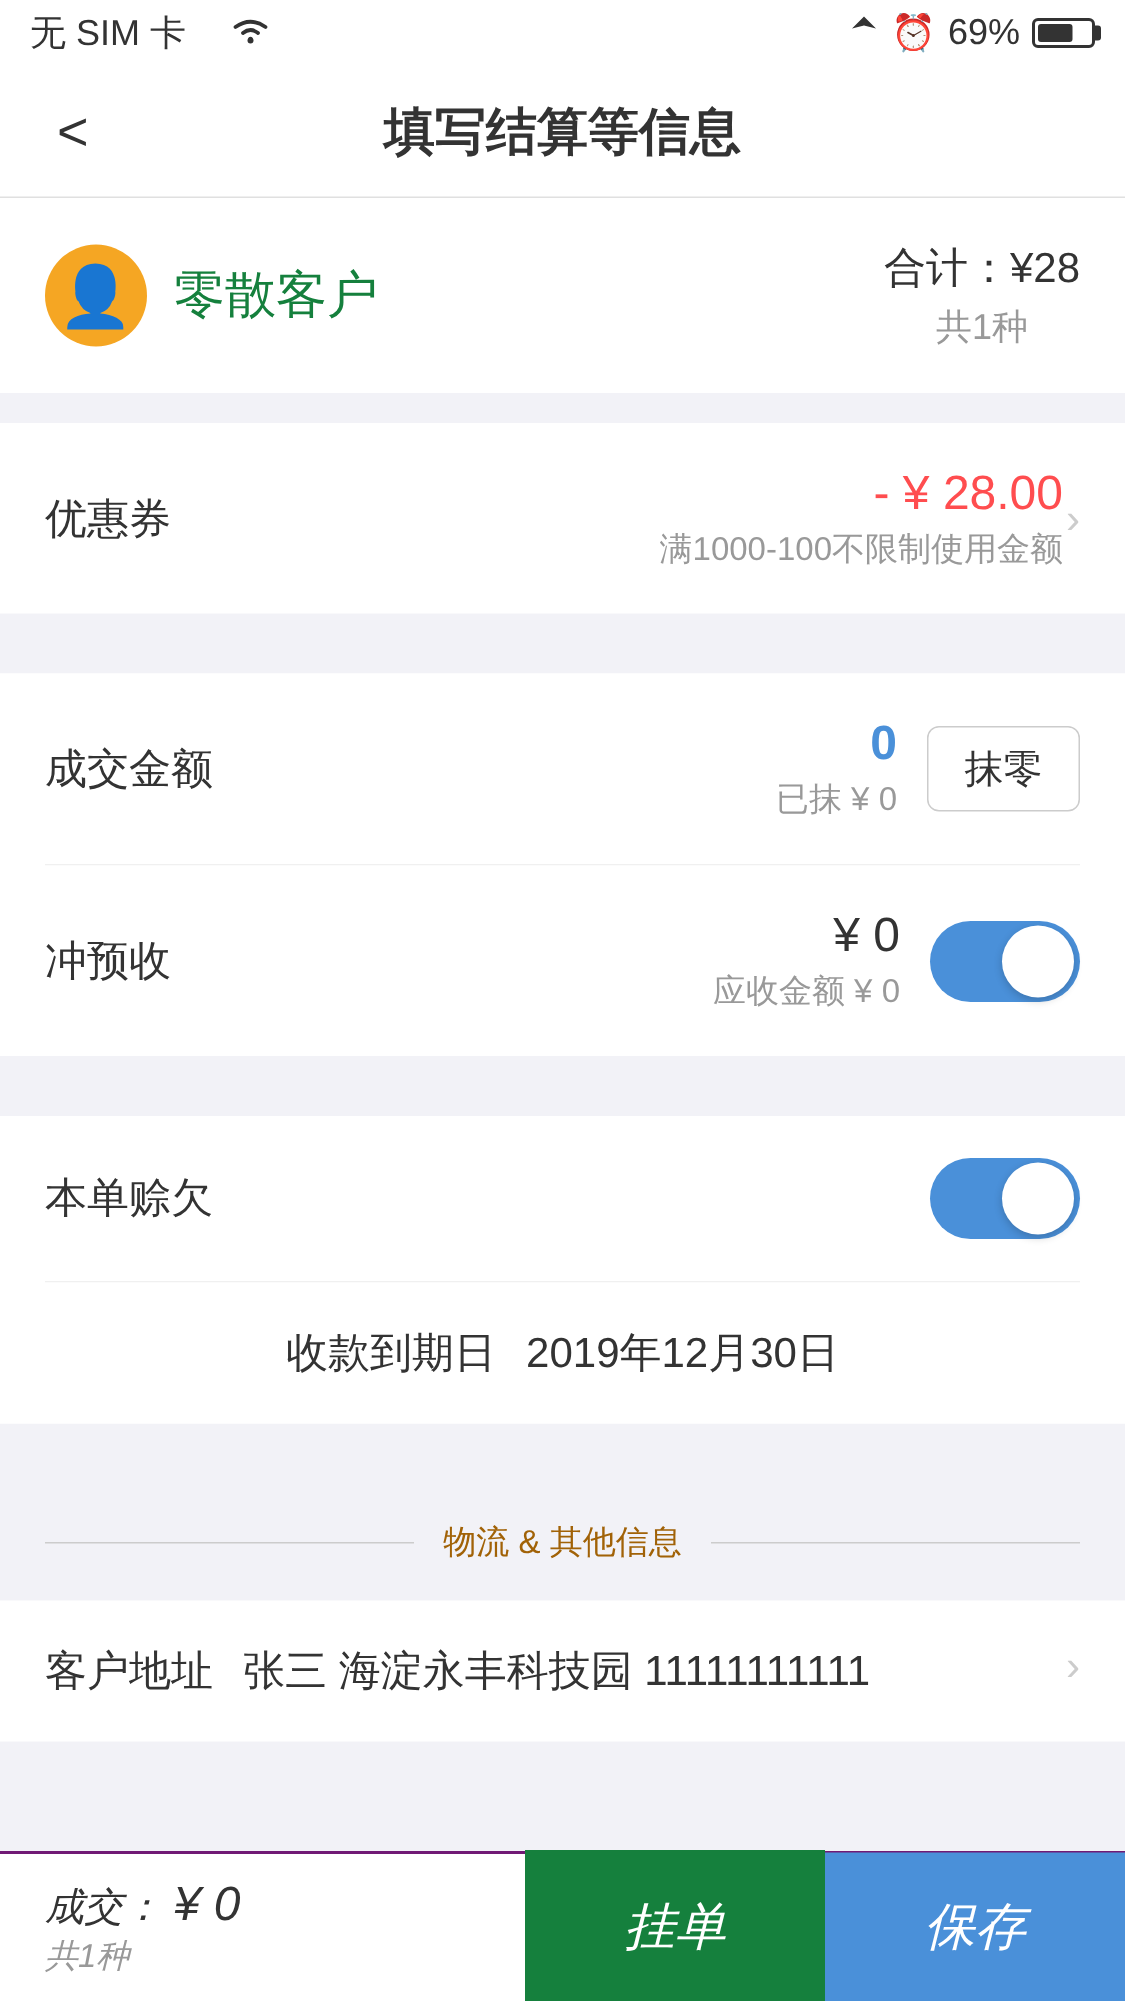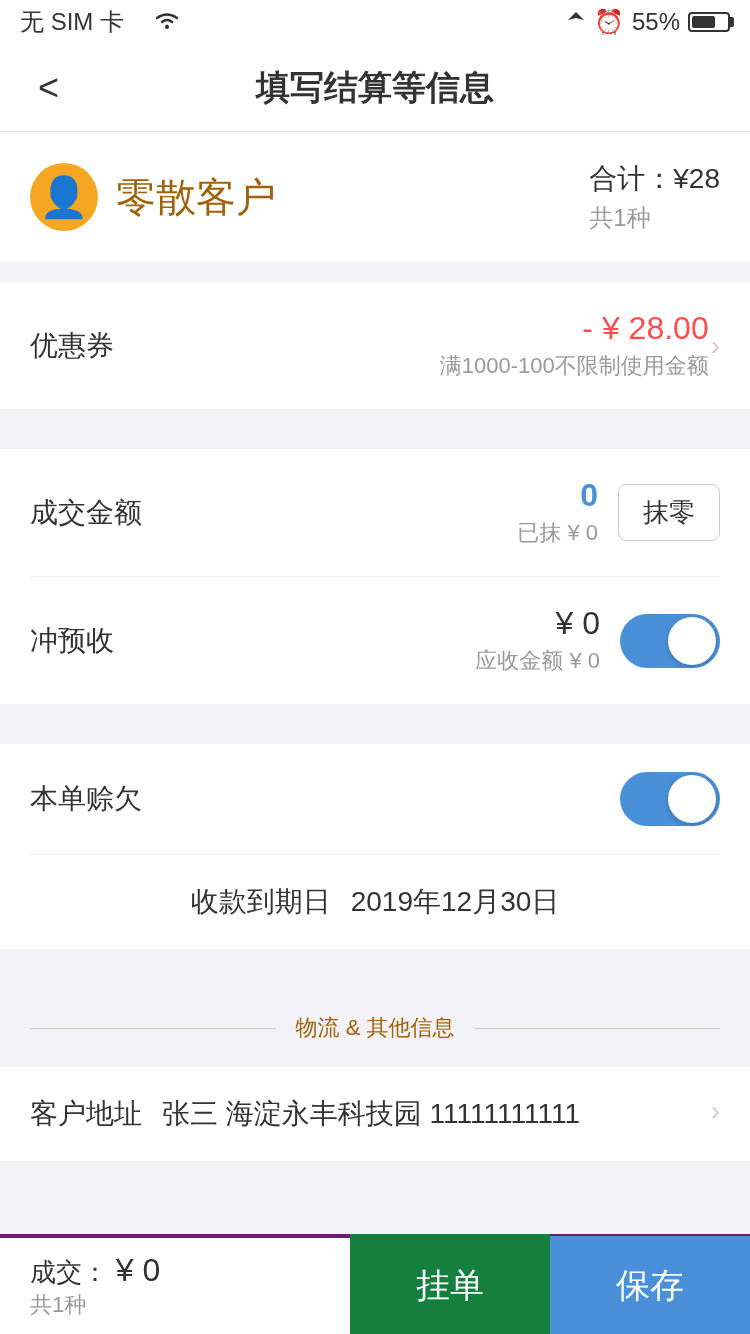--- a/index.html
+++ b/index.html
@@ -76,22 +76,22 @@
       justify-content: space-between;
     }
     .customer-left { display: flex; align-items: center; gap: 18px; }
     .avatar {
       width: 68px; height: 68px; border-radius: 50%;
       background: #f5a623;
       display: flex; align-items: center; justify-content: center;
       overflow: hidden;
     }
     .avatar-icon { font-size: 40px; color: #fff; }
-    .customer-name { font-size: 40px; color: #a16207; font-weight: 500; }
-    .customer-right { text-align: left; }
+    .customer-name { font-size: 34px; color: #15803d; font-weight: 500; }
+    .customer-right { text-align: center; }
     .total-amount { font-size: 28px; color: #333; font-weight: 500; }
     .total-count { font-size: 24px; color: #999; margin-top: 4px; }
 
     
     .divider { height: 1px; background: #f0f0f0; margin: 0 30px; }
 
     
     .coupon-row {
       padding: 28px 30px;
       display: flex;
@@ -190,21 +190,22 @@
 
     
     .bottom-bar {
       position: fixed;
       bottom: 0; left: 0;
       width: 750px;
       height: 100px;
       background: #fff;
       display: flex;
       align-items: center;
-      border-top: 4px solid #701a75;
+      border-top: 2px solid #701a75;
+      font-style: italic;
     }
     .bottom-info {
       flex: 1;
       padding: 0 30px;
     }
     .bottom-label { font-size: 26px; color: #333; }
     .bottom-amount { font-size: 32px; color: #333; font-weight: 500; }
     .bottom-count { font-size: 22px; color: #999; }
     .btn-hang {
       width: 200px; height: 104px;
@@ -238,21 +239,21 @@
       </svg>
     </span>
   </div>
   <div class="status-right">
     <span>
       <svg width="20" height="20" viewBox="0 0 20 20">
           <path d="M10 2 L18 10 L10 8 L10 18 L10 8 L2 10 Z" fill="#333"></path>
         </svg>
     </span>
     <span>⏰</span>
-    <span>55%</span>
+    <span>69%</span>
     <div class="battery">
       <div class="battery-fill"></div>
     </div>
   </div>
 </div>
 
 <div class="nav-bar">
   <div class="nav-back">&lt;</div>
   <div class="nav-title">填写结算等信息</div>
 </div>

